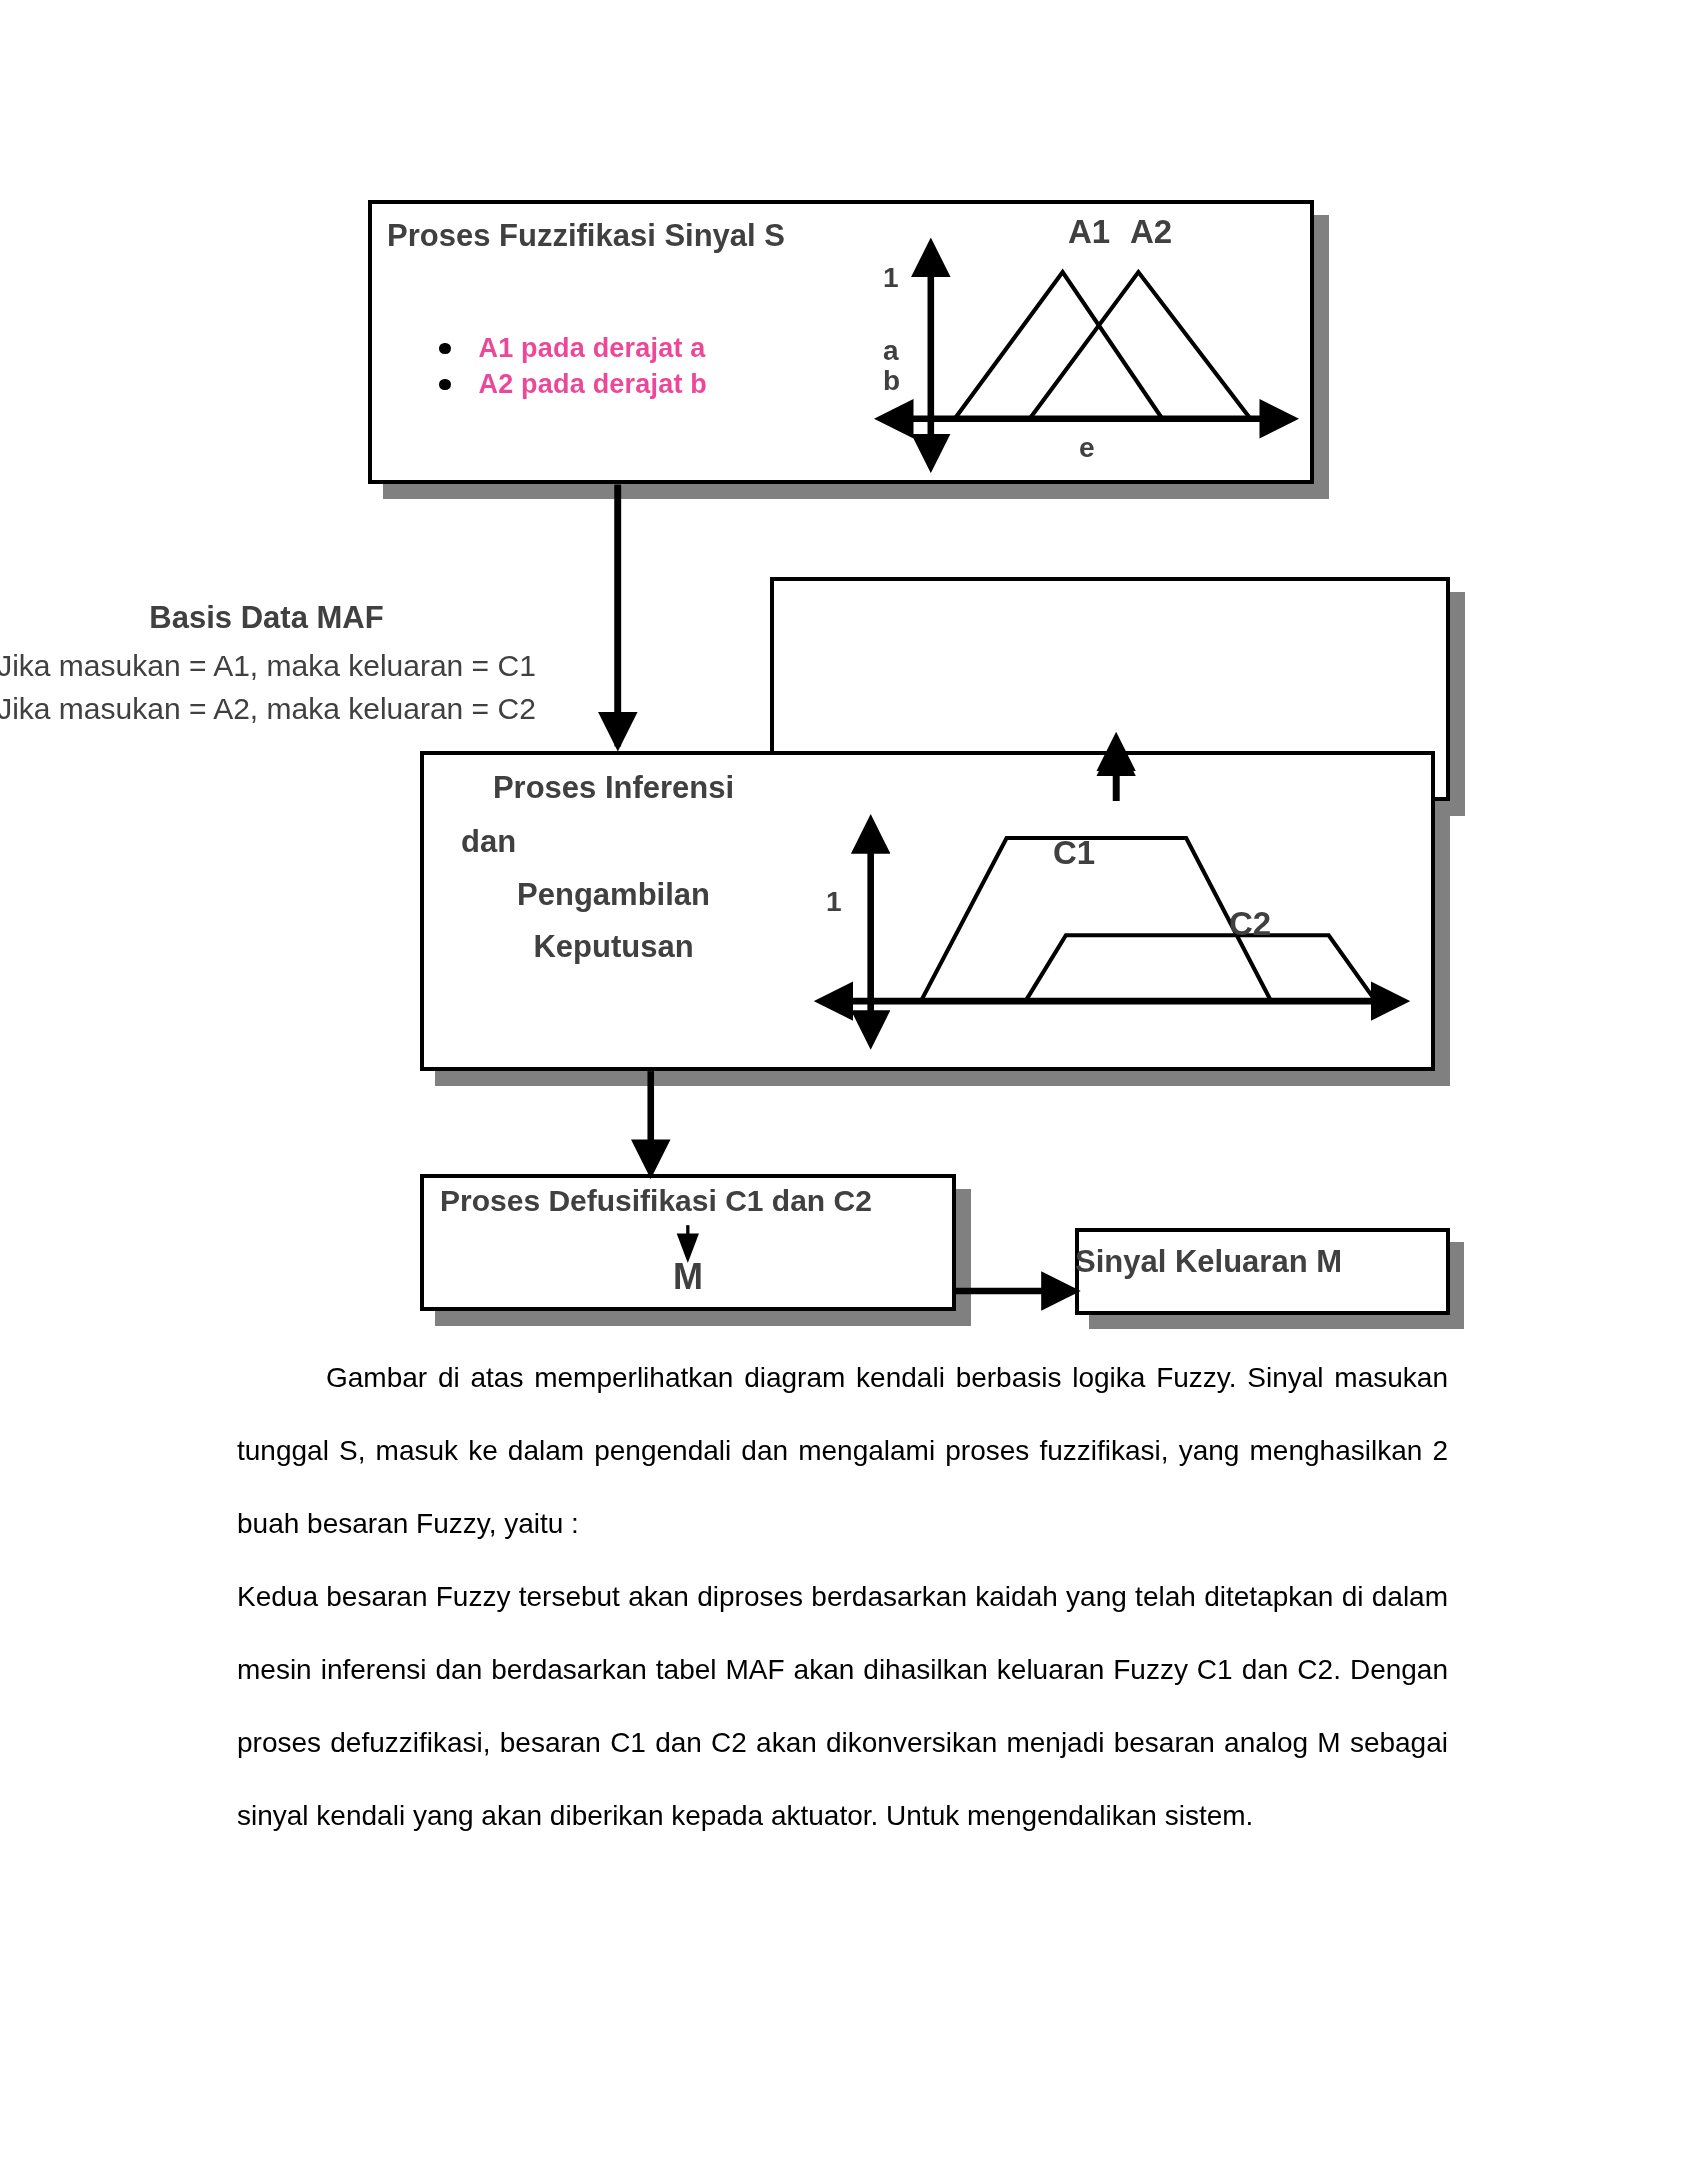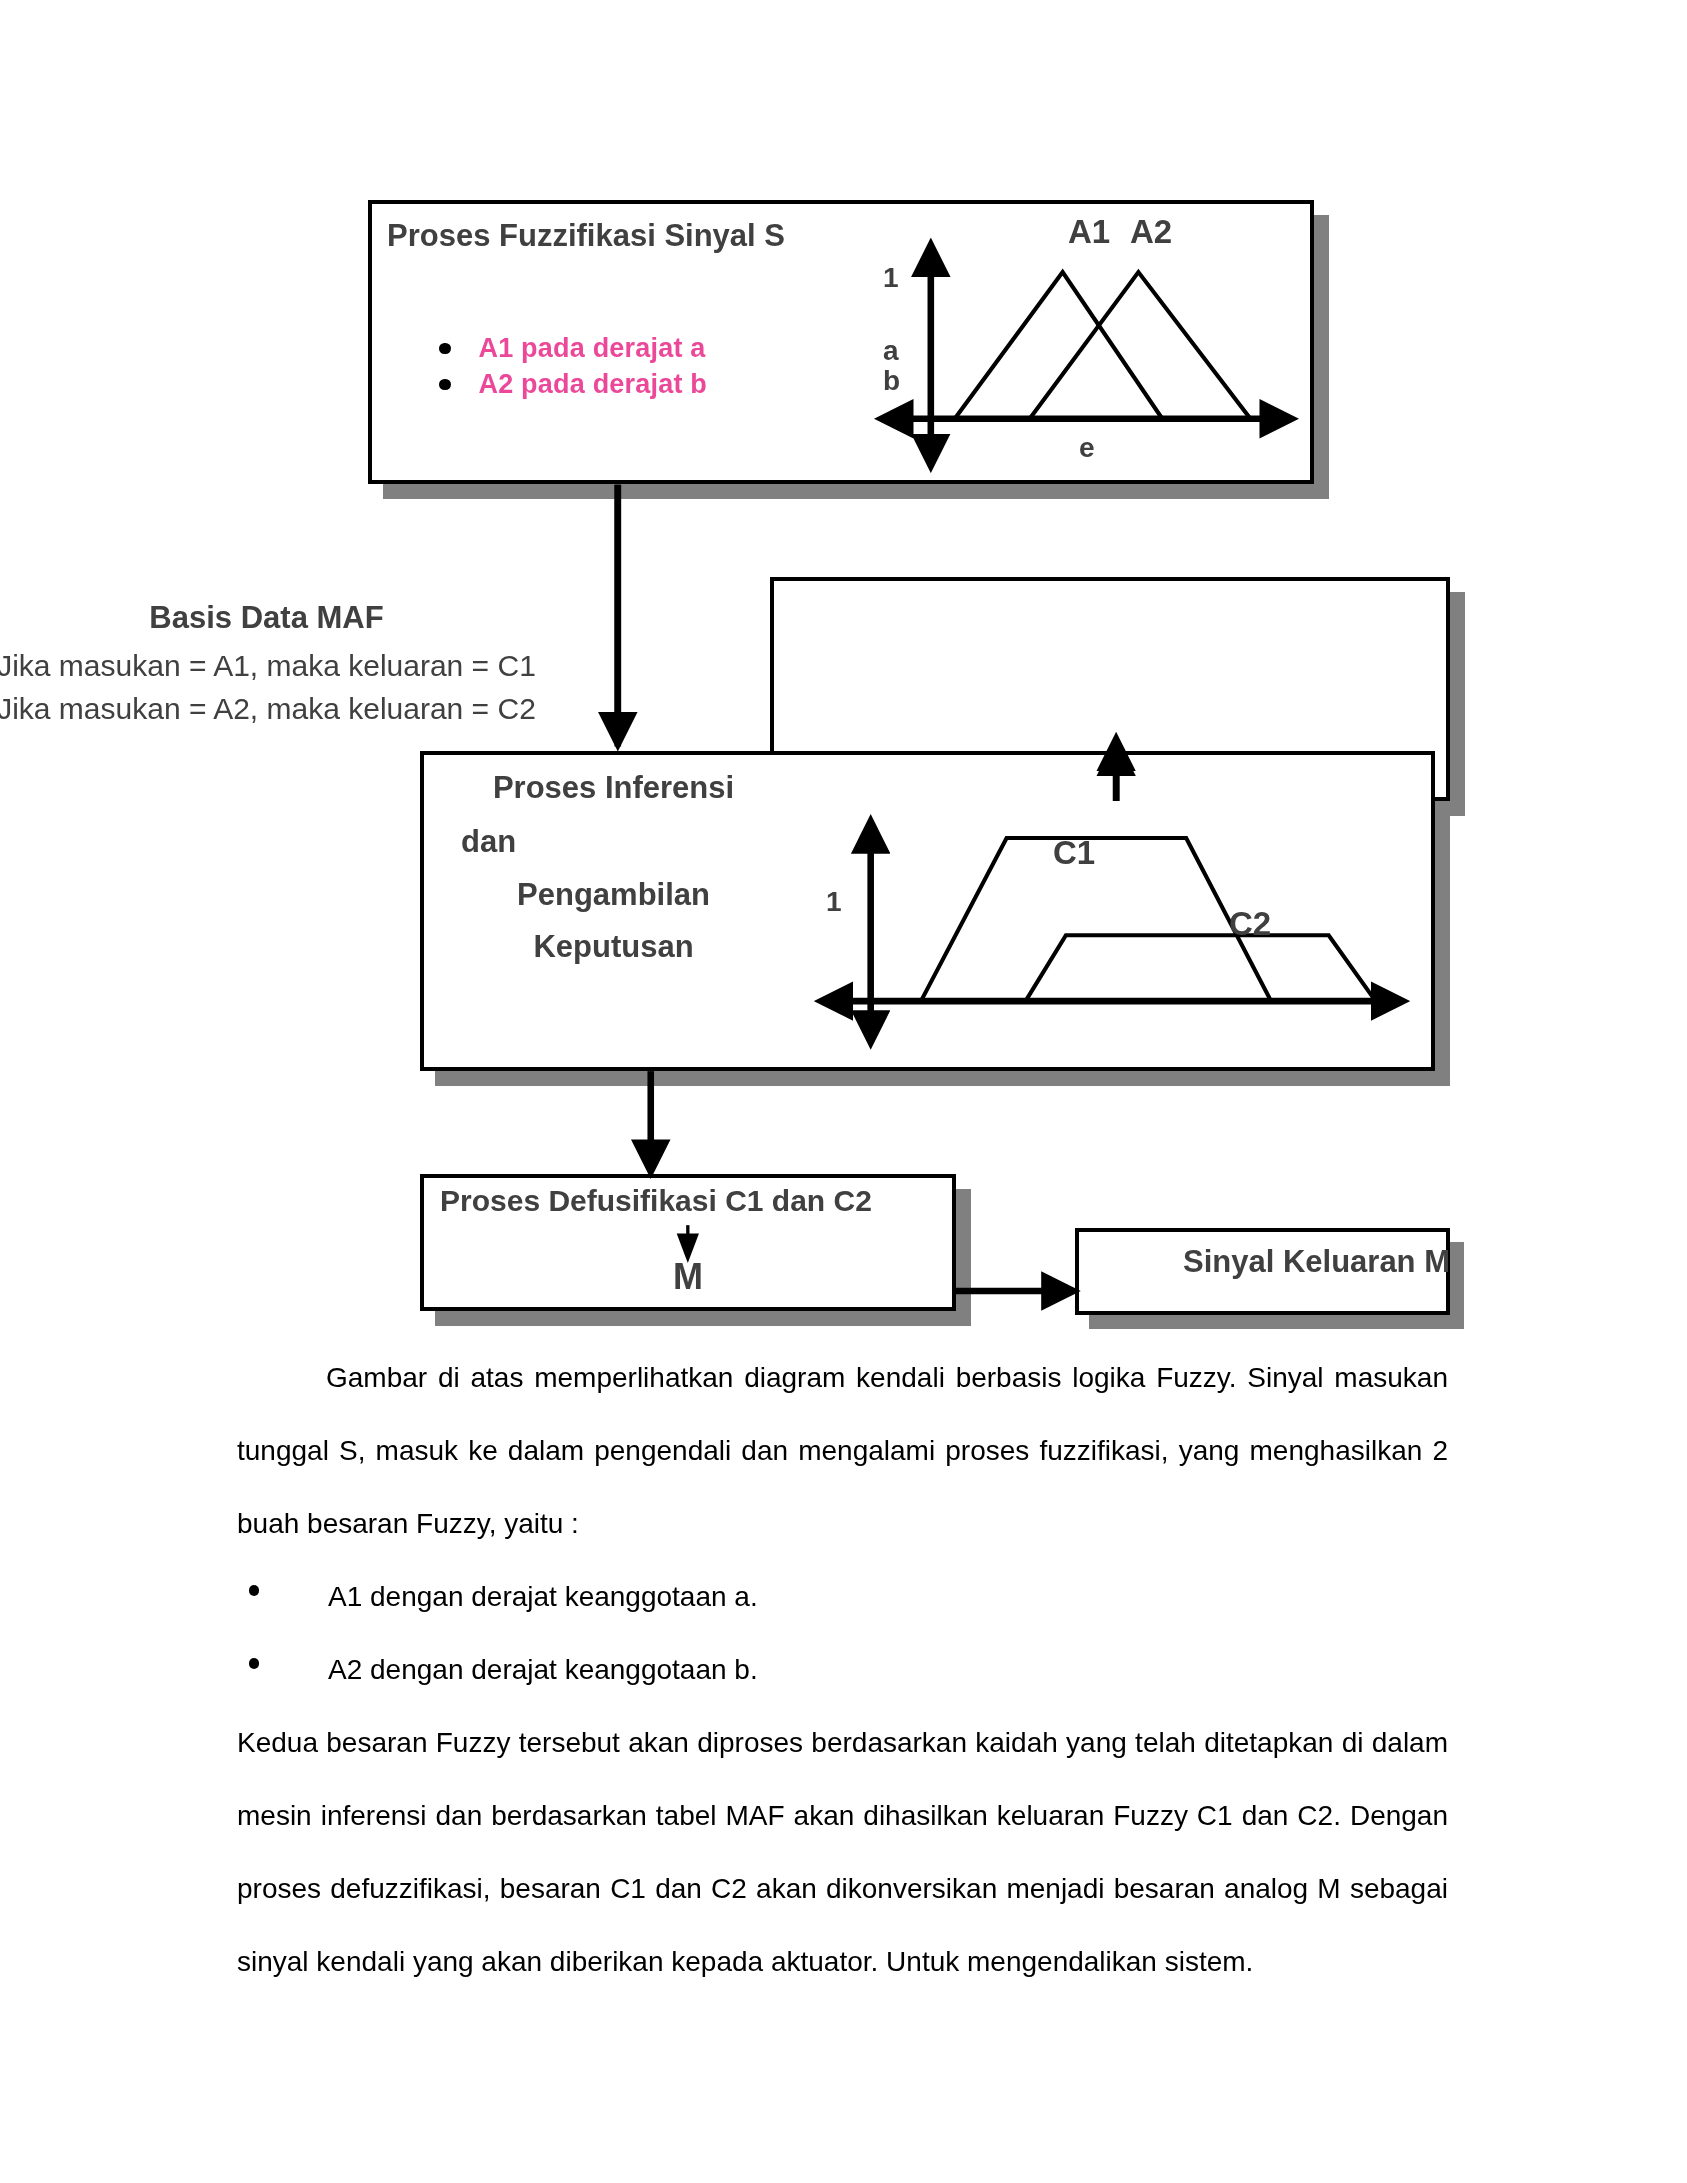--- a/index.html
+++ b/index.html
@@ -108,21 +108,21 @@
   <div class="txt box-title" style="left:461px;top:877px;width:305px;text-align:center;font-size:31px;z-index:6;">Pengambilan</div>
   <div class="txt box-title" style="left:461px;top:929px;width:305px;text-align:center;font-size:31px;z-index:6;">Keputusan</div>
 
   <div class="box" style="left:420px;top:1174px;width:536px;height:137px;"></div>
 
   <div class="txt box-title" style="left:440px;top:1184px;font-size:30px;z-index:6;">Proses Defusifikasi C1 dan C2</div>
   <div class="txt box-title" style="left:420px;top:1256px;width:536px;text-align:center;font-size:36px;z-index:6;">M</div>
 
   <div class="box" style="left:1075px;top:1228px;width:375px;height:87px;"></div>
 
-  <div class="txt box-title" style="left:1075px;top:1244px;width:375px;text-align:right;font-size:31px;z-index:6;">Sinyal Keluaran M</div>
+  <div class="txt box-title" style="left:1075px;top:1244px;width:375px;text-align:left;font-size:31px;z-index:6;">Sinyal Keluaran M</div>
 
   <svg class="overlay" viewBox="0 0 2048 1620">
     <defs>
       <marker id="ah" viewBox="0 0 12 12" refX="9" refY="6" markerWidth="7" markerHeight="7" orient="auto-start-reverse">
         <path d="M0,0 L12,6 L0,12 z" fill="#000"></path>
       </marker>
       <marker id="ah-thin" viewBox="0 0 12 12" refX="9" refY="6" markerWidth="9" markerHeight="9" orient="auto-start-reverse">
         <path d="M0,1.5 L12,6 L0,10.5 z" fill="#000"></path>
       </marker>
       <marker id="ah-big" viewBox="0 0 12 12" refX="9" refY="6" markerWidth="6" markerHeight="6" orient="auto-start-reverse">
@@ -199,19 +199,15 @@
   <div class="txt" style="left:883px;top:365px;font-size:28px;font-weight:bold;z-index:7;">b</div>
   <div class="txt" style="left:1079px;top:432px;font-size:28px;font-weight:bold;z-index:7;">e</div>
 
   <div class="txt" style="left:1053px;top:834px;font-size:33px;font-weight:bold;z-index:7;">C1</div>
   <div class="txt" style="left:1229px;top:905px;font-size:33px;font-weight:bold;z-index:7;">C2</div>
   <div class="txt" style="left:826px;top:886px;font-size:28px;font-weight:bold;z-index:7;">1</div>
 </div>
 
 <div class="prose">
   <p class="indent">Gambar di atas memperlihatkan diagram kendali berbasis logika Fuzzy. Sinyal masukan tunggal S, masuk ke dalam pengendali dan mengalami proses fuzzifikasi, yang menghasilkan 2 buah besaran Fuzzy, yaitu :</p>
-  <ul>
-    <li>A1 dengan derajat keanggotaan a.</li>
-    <li>A2 dengan derajat keanggotaan b.</li>
-  </ul>
   <p class="noindent">Kedua besaran Fuzzy tersebut akan diproses berdasarkan kaidah yang telah ditetapkan di dalam mesin inferensi dan berdasarkan tabel MAF akan dihasilkan keluaran Fuzzy C1 dan C2. Dengan proses defuzzifikasi, besaran C1 dan C2 akan dikonversikan menjadi besaran analog M sebagai sinyal kendali yang akan diberikan kepada aktuator. Untuk mengendalikan sistem.</p>
 </div>
 
 
 </body></html>

